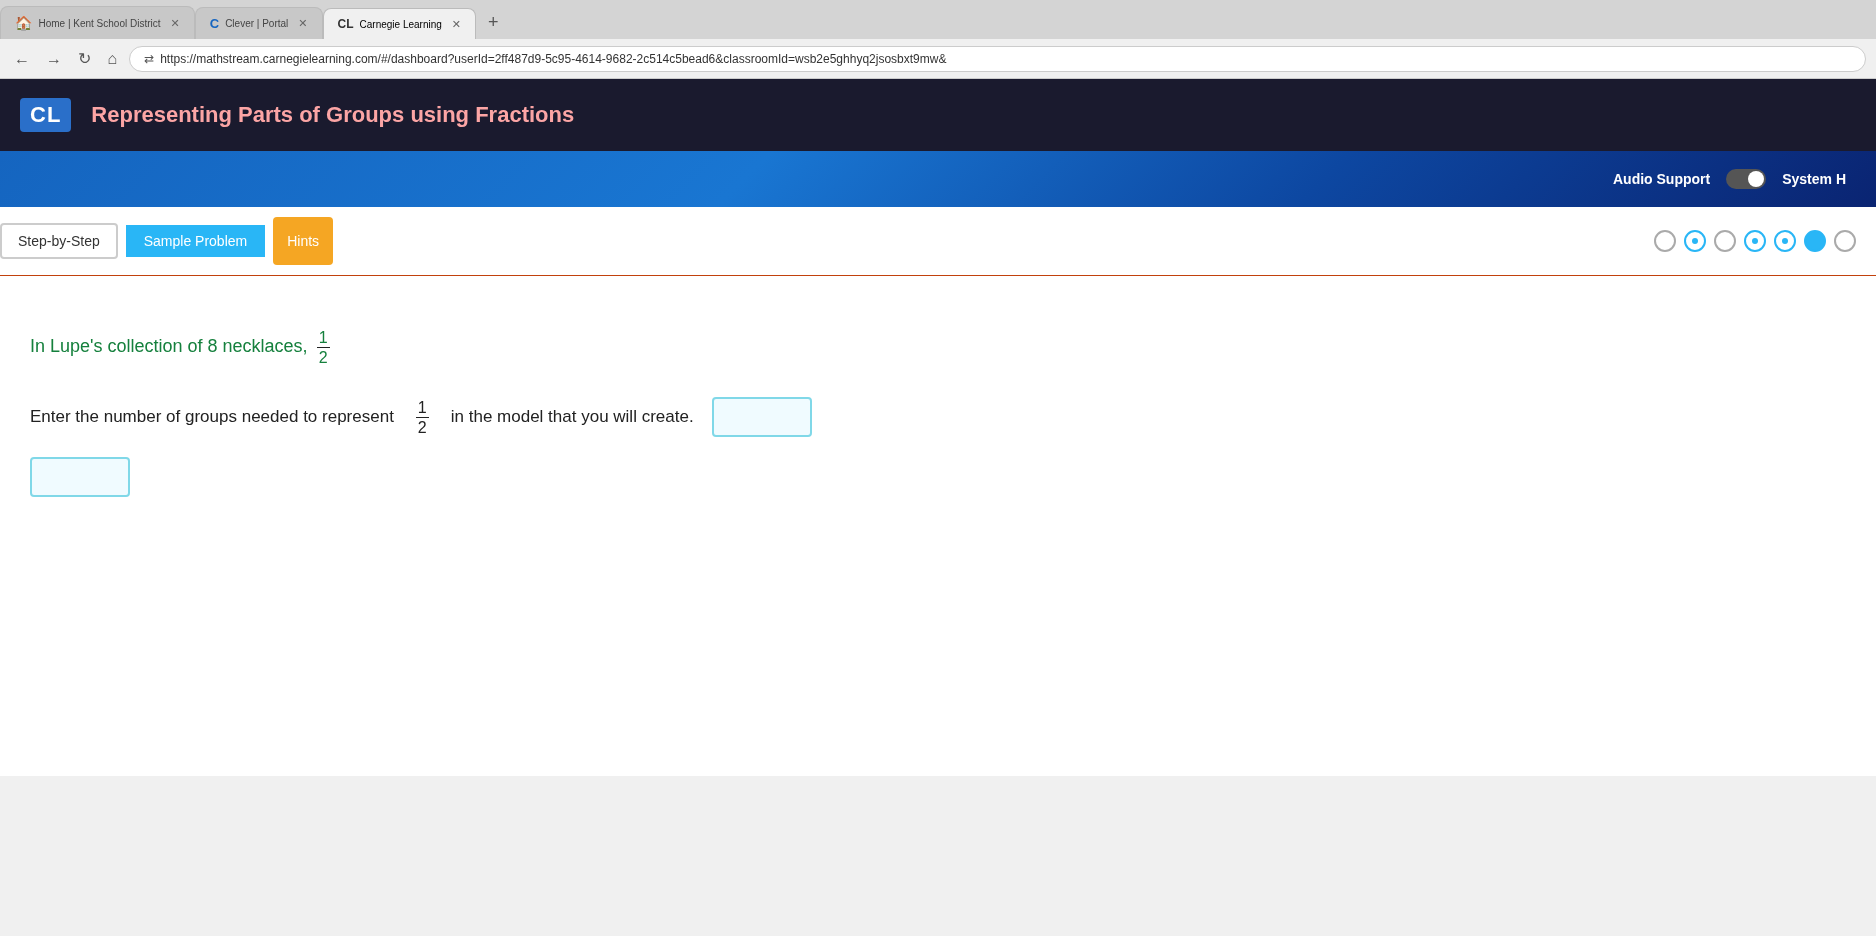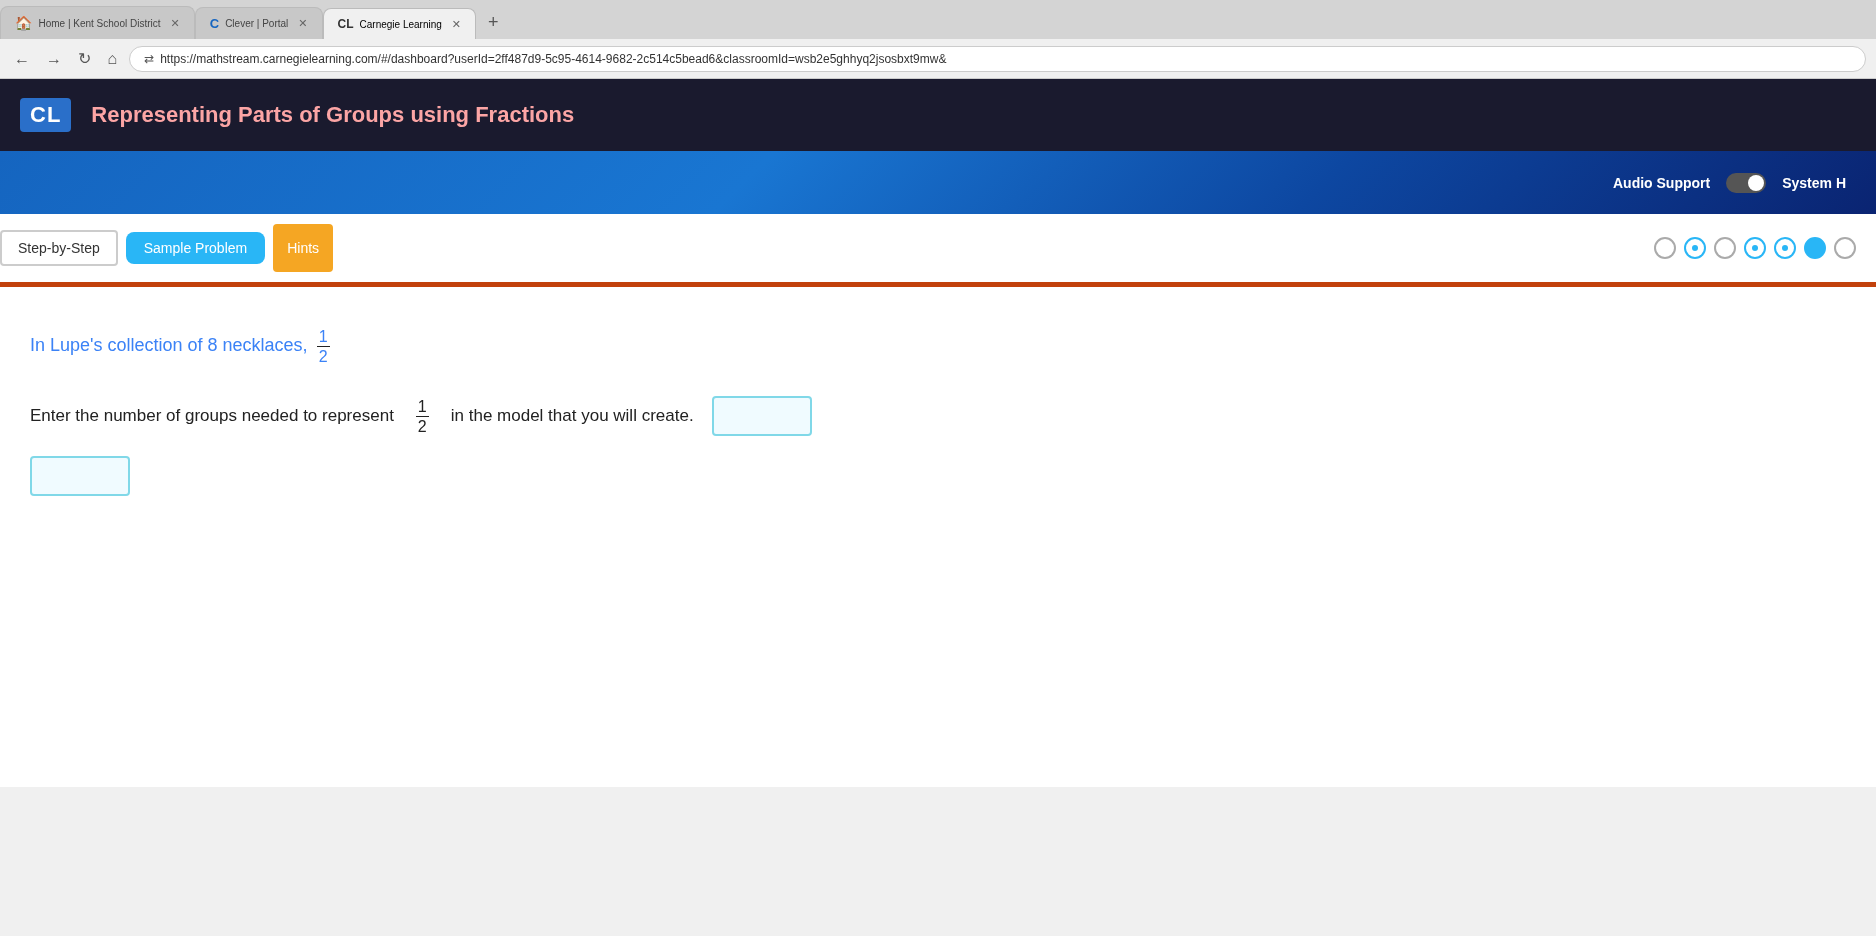--- a/index.html
+++ b/index.html
@@ -41,59 +41,59 @@
       background: #2a6fc9; padding: 4px 10px; border-radius: 4px;
       margin-right: 20px; letter-spacing: 1px;
     }
     .app-title {
       flex: 1; text-align: left; color: #fca5a5;
       font-size: 22px; font-weight: bold;
     }
 
     .sub-header {
       background: linear-gradient(135deg, #1565c0 0%, #1976d2 40%, #0d47a1 70%, #0a2472 100%);
-      height: 63px; display: flex; align-items: center; justify-content: flex-end;
+      height: 56px; display: flex; align-items: center; justify-content: flex-end;
       padding: 0 30px; gap: 16px;
     }
     .audio-support-label { color: white; font-size: 14px; font-weight: bold; }
     .toggle {
       width: 40px; height: 20px; background: #555; border-radius: 10px;
       position: relative; cursor: pointer;
     }
     .toggle::after {
       content: ''; position: absolute; width: 16px; height: 16px;
       background: white; border-radius: 50%; top: 2px; right: 2px;
     }
     .system-label { color: white; font-size: 14px; font-weight: bold; }
 
     
     .toolbar {
       display: flex; align-items: center; padding: 10px 0;
-      border-bottom: 5px solid #c2410c; background: white;
+      border-bottom: 1px solid #c2410c; background: white;
       gap: 8px; padding-left: 0;
     }
     .btn-step { background: white; color: #333; border: 2px solid #ccc; padding: 8px 16px; border-radius: 4px; font-size: 14px; cursor: pointer; font-weight: 500; }
-    .btn-sample { background: #29b6f6; color: white; border: none; padding: 8px 18px; border-radius: 8px; font-size: 14px; cursor: pointer; font-weight: 500; }
+    .btn-sample { background: #29b6f6; color: white; border: none; padding: 8px 18px; border-radius: 0; font-size: 14px; cursor: pointer; font-weight: 500; }
     .btn-hints { background: #f5a623; color: white; border: none; padding: 16px 14px; border-radius: 4px; font-size: 14px; cursor: pointer; font-weight: 500; }
 
     
     .progress-dots { display: flex; align-items: center; gap: 8px; margin-left: auto; padding-right: 20px; }
     .dot {
       width: 22px; height: 22px; border-radius: 50%;
       border: 2px solid #aaa; background: white;
       display: flex; align-items: center; justify-content: center;
     }
     .dot.partial { border-color: #29b6f6; }
     .dot.active { border-color: #29b6f6; background: #29b6f6; }
     .dot-inner { width: 6px; height: 6px; border-radius: 50%; background: #29b6f6; }
 
     
     .main-content { background: white; padding: 40px 30px; min-height: 500px; }
 
-    .problem-text { font-size: 18px; color: #3b82f6; line-height: 1.6; margin-bottom: 30px; }
+    .problem-text { font-size: 18px; color: #15803d; line-height: 1.6; margin-bottom: 30px; margin-top: 12px; }
 
     .fraction {
       display: inline-flex; flex-direction: column; align-items: center;
       vertical-align: middle; margin: 0 4px; line-height: 1.2;
     }
     .fraction-num { font-size: 16px; border-bottom: 1px solid #222; padding: 0 2px; }
     .fraction-den { font-size: 16px; padding: 0 2px; }
 
     .question-row { display: flex; align-items: center; margin-bottom: 20px; font-size: 17px; color: #222; gap: 18px; }
 

